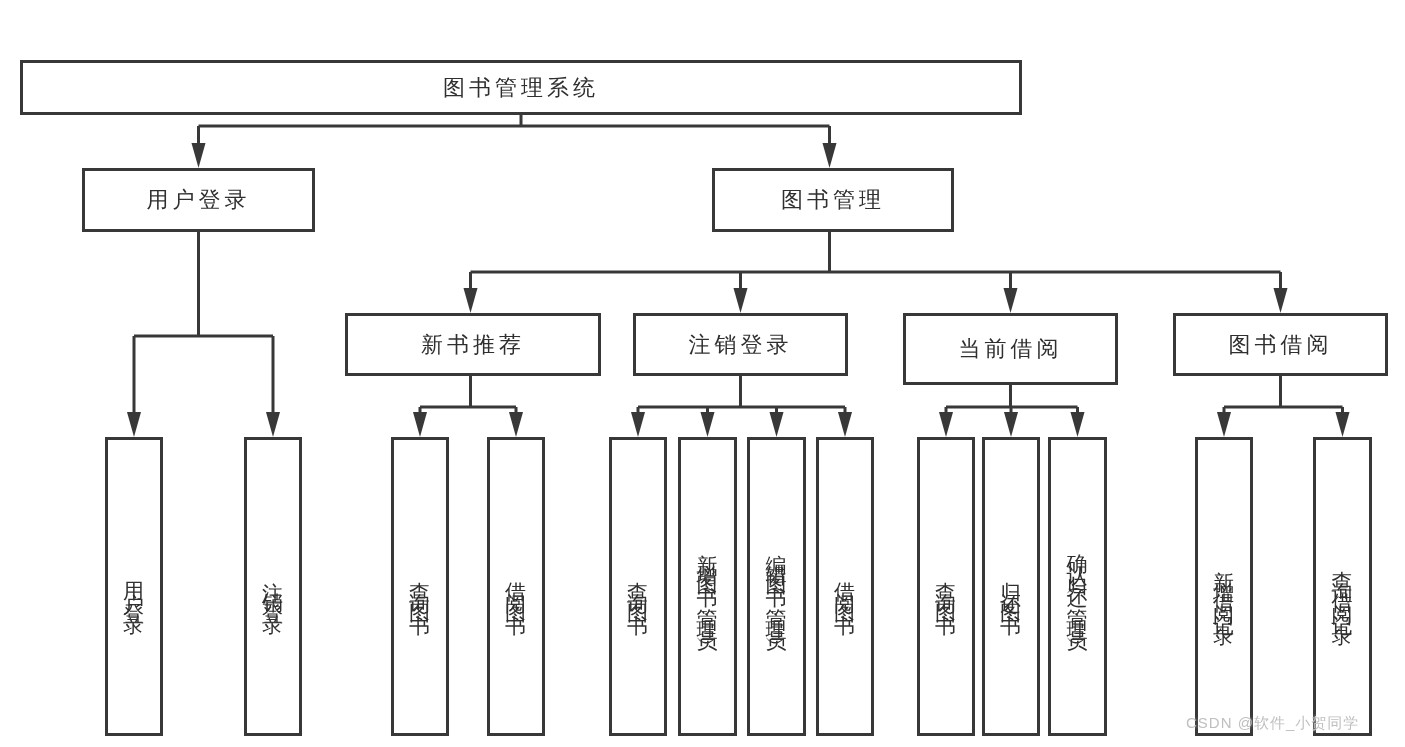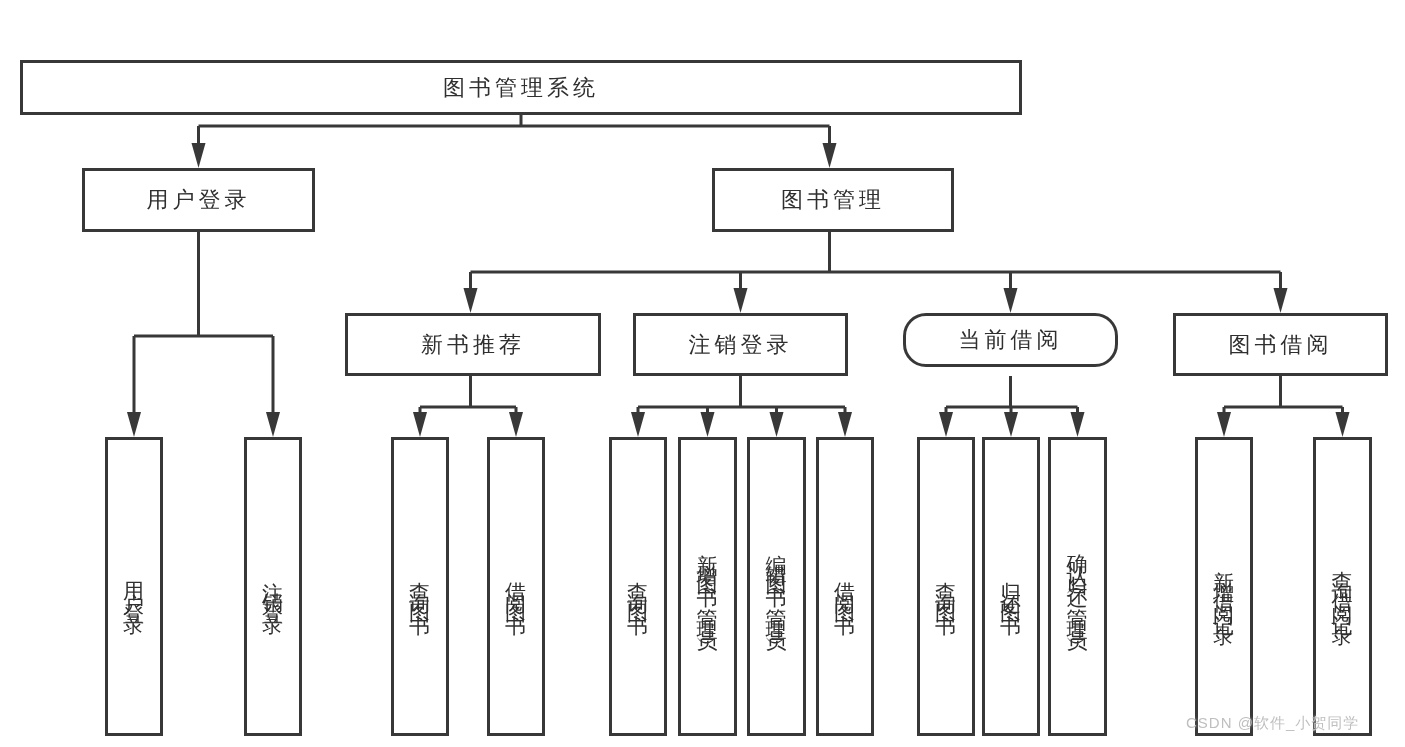--- a/index.html
+++ b/index.html
@@ -58,21 +58,21 @@
     letter-spacing: 11px;
     line-height: 1;
     color: var(--text);
   }
   
   .n-root   { left: 20px;   top: 13px;  width: 1002px; height: 55px; margin-top: 47px; }
   .n-login  { left: 82px;   top: 168px; width: 233px;  height: 64px; }
   .n-mgmt   { left: 712px;  top: 168px; width: 242px;  height: 64px; }
   .n-nb     { left: 345px;  top: 313px; width: 256px;  height: 63px; align-items: center; }
   .n-bb     { left: 633px;  top: 313px; width: 215px;  height: 63px; }
-  .n-cb     { left: 903px;  top: 313px; width: 215px;  height: 54px; border-radius: 23px; }
+  .n-cb     { left: 903px;  top: 313px; width: 215px;  height: 72px; }
   .n-br     { left: 1173px; top: 313px; width: 215px;  height: 63px; }
   .leaf { top: 437px; height: 299px; }
   .l-1  { left: 105px;  width: 58px; }
   .l-2  { left: 244px;  width: 58px; }
   .l-3  { left: 391px;  width: 58px; }
   .l-4  { left: 487px;  width: 58px; }
   .l-5  { left: 609px;  width: 58px; }
   .l-6  { left: 678px;  width: 59px; }
   .l-7  { left: 747px;  width: 59px; }
   .l-8  { left: 816px;  width: 58px; }

